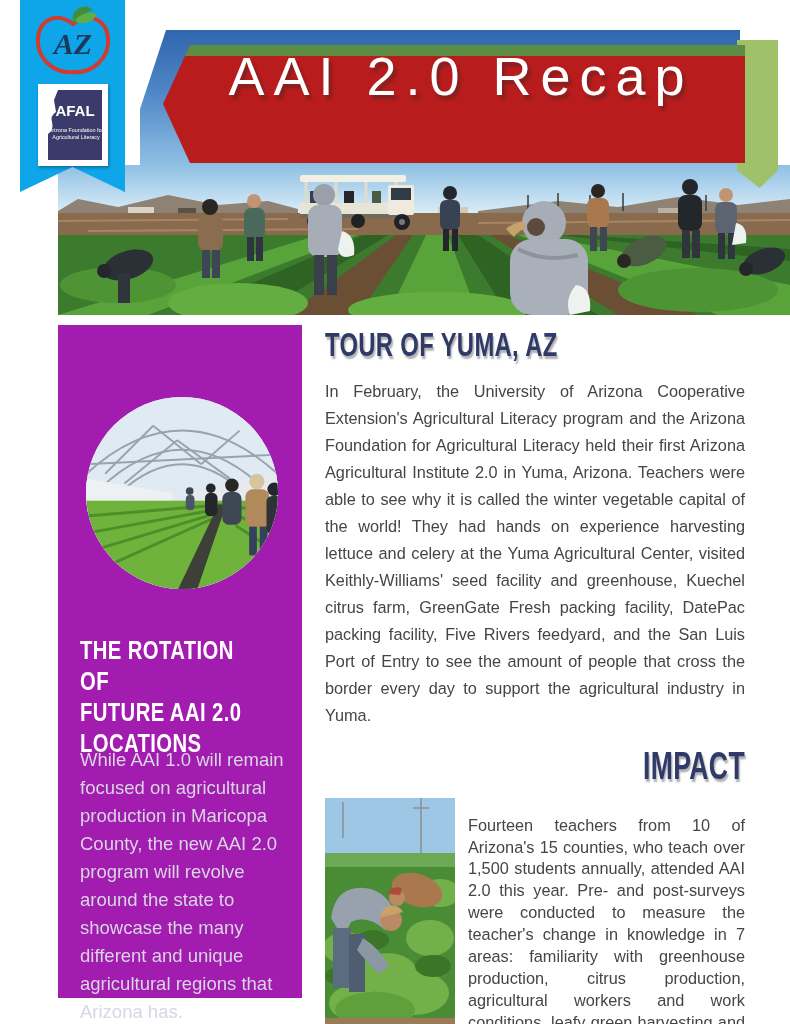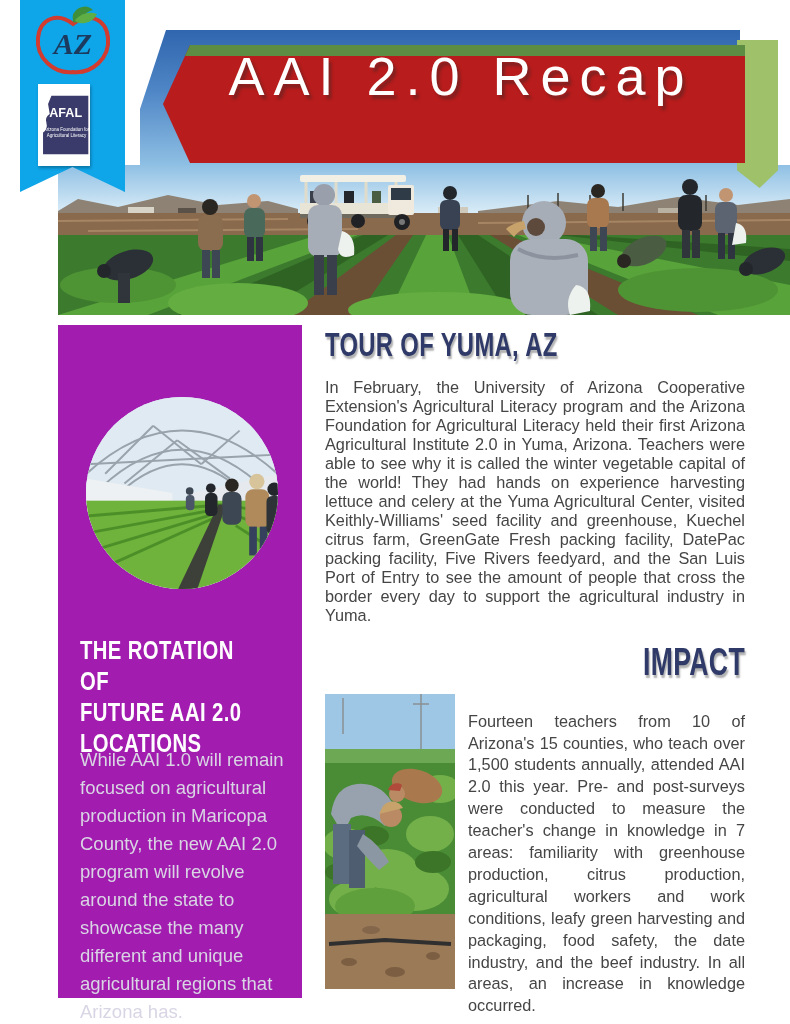--- a/index.html
+++ b/index.html
@@ -19,42 +19,42 @@
     display:flex;align-items:flex-start;justify-content:center;}
   .banner::before{content:"";position:absolute;left:0;top:0;width:100%;height:11px;background:#5d8d42;}
   .banner-title{color:#ffffff;font-size:54px;font-weight:500;letter-spacing:9px;
     text-shadow:3px 4px 3px rgba(40,40,40,.38);white-space:nowrap;padding-left:14px;}
 
   
   .ribbon{position:absolute;left:20px;top:0;width:105px;height:192px;background:#0ea5e9;
     clip-path:polygon(0 0,100% 0,100% 100%,50% 87%,0 100%);z-index:6;
     box-shadow:2px 2px 4px rgba(0,0,0,.25);}
   .apple-logo{position:absolute;left:8px;top:4px;width:90px;height:76px;}
-  .afal-card{position:absolute;left:18px;top:84px;width:52px;height:82px;background:#ffffff;
+  .afal-card{position:absolute;left:18px;top:84px;width:70px;height:82px;background:#ffffff;
     box-shadow:1px 2px 3px rgba(0,0,0,.3);display:flex;align-items:center;justify-content:center;}
 
   
   .hero{position:absolute;left:58px;top:165px;width:732px;height:150px;z-index:2;overflow:hidden;}
 
   
   .sidebar{position:absolute;left:58px;top:325px;width:244px;height:673px;background:#a21caf;z-index:2;}
   .circle-photo{position:absolute;left:28px;top:72px;width:192px;height:192px;border-radius:50%;
     overflow:hidden;background:#dfeaf2;}
   .sidebar-heading{position:absolute;left:22px;top:288px;width:210px;color:#ffffff;
     font-size:26px;line-height:31px;font-weight:700;letter-spacing:.5px;white-space:pre-line;
     transform:scaleX(.78);transform-origin:left top;}
   .sidebar-body{position:absolute;left:22px;top:402px;width:212px;color:#d9d5e4;
     font-size:18.5px;line-height:28px;font-weight:400;}
 
   
   .main{position:absolute;left:325px;top:325px;width:420px;z-index:2;}
   .display-heading{color:#2f3a68;font-weight:700;text-shadow:2px 3px 2px rgba(80,80,80,.45);
     letter-spacing:.5px;white-space:nowrap;}
   .tour-heading{font-size:34px;transform:scaleX(.70);transform-origin:left top;margin:0;}
-  .tour-body{margin-top:14px;width:420px;color:#454545;font-size:16.3px;line-height:19px;
+  .tour-body{margin-top:14px;width:420px;color:#454545;font-size:16.3px;line-height:27px;
     text-align:justify;}
   .impact-heading{font-size:38px;transform:scaleX(.70);transform-origin:right top;
     text-align:right;margin:8px 0 0 0;}
   .impact-row{display:flex;margin-top:10px;}
   .impact-photo{width:130px;height:295px;flex:0 0 130px;margin-right:13px;overflow:hidden;}
   .impact-body{width:277px;color:#454545;font-size:16.3px;line-height:21.9px;text-align:justify;}
 </style>
 </head>
 <body>
 

